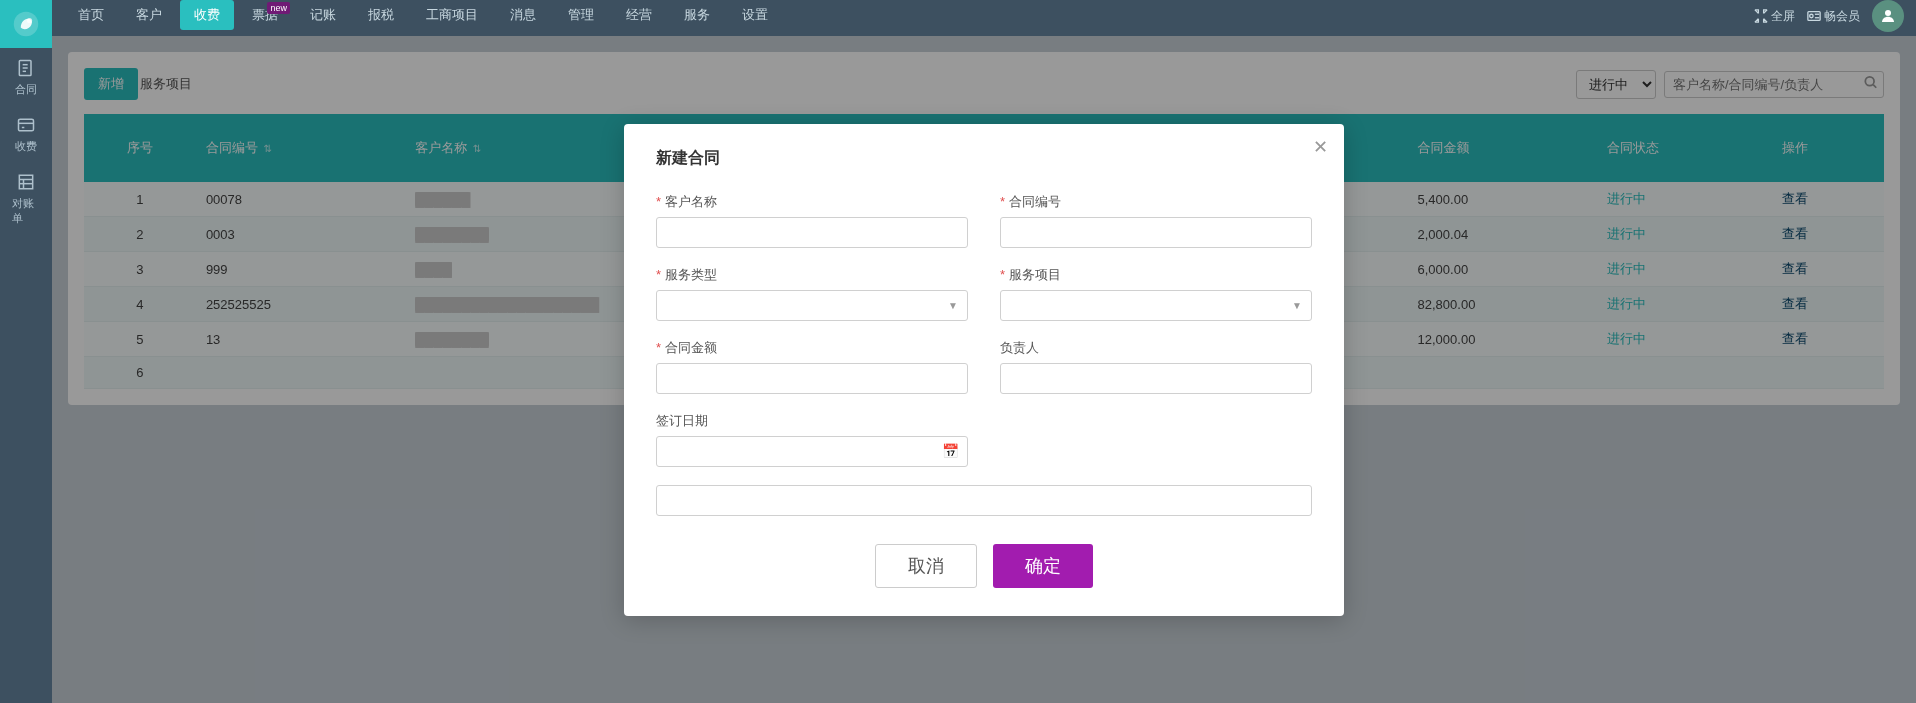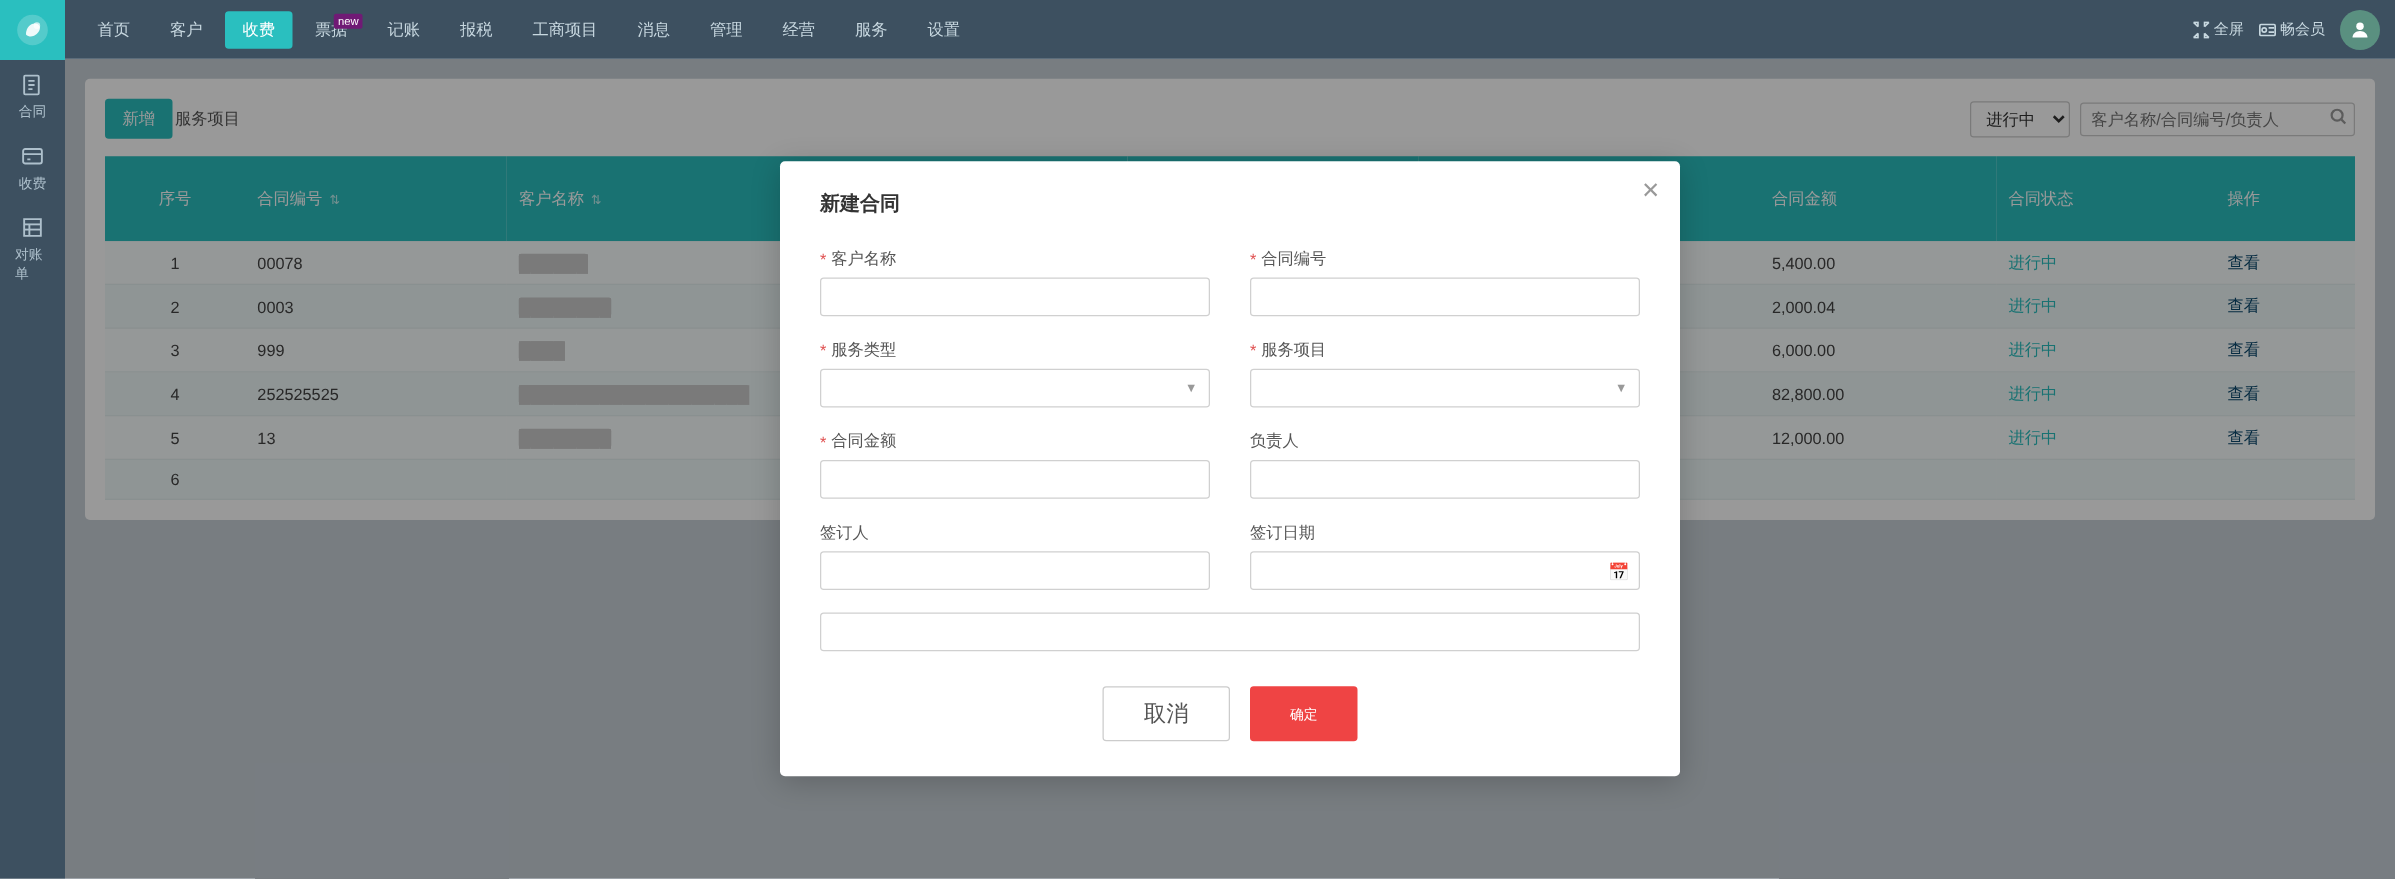--- a/index.html
+++ b/index.html
@@ -42,24 +42,24 @@
     
     .main-container {
       flex: 1;
       display: flex;
       flex-direction: column;
       overflow: hidden;
     }
 
     
     .topnav {
-      height: 47px;
+      height: 36px;
       background: #3d5060;
       display: flex;
-      align-items: center;
+      align-items: flex-start;
       padding: 0 12px;
       gap: 4px;
       flex-shrink: 0;
     }
     .nav-item {
       color: #c8d8e0;
       padding: 6px 14px;
       border-radius: 3px;
       cursor: pointer;
       font-size: 13px;
@@ -323,23 +323,23 @@
       border-radius: 3px;
       background: #fff;
       color: #555;
       font-size: 18px;
       cursor: pointer;
     }
     .btn-confirm {
       padding: 9px 32px;
       border: none;
       border-radius: 3px;
-      background: #ef4444;
+      background: #a21caf;
       color: #fff;
-      font-size: 11px;
+      font-size: 18px;
       cursor: pointer;
     }
   </style>
 </head>
 <body>
 
 <div class="sidebar">
   <div class="sidebar-logo">
     <svg viewBox="0 0 32 32" fill="none" xmlns="http://www.w3.org/2000/svg">
       <circle cx="16" cy="16" r="14" fill="white" opacity="0.2"></circle>
@@ -586,26 +586,20 @@
           </div>
           <div class="form-row">
             <label class="form-label">
               <span>负责人</span>
             </label>
             <input class="form-input" type="text" style="">
           </div>
 
           <div class="form-row">
             <label class="form-label">
-              <span>签订人</span>
-            </label>
-            <input class="form-input" type="text" style="">
-          </div>
-          <div class="form-row">
-            <label class="form-label">
               <span>签订日期</span>
             </label>
             <div class="date-wrap">
               <input class="form-input" type="text" style="padding-right: 30px;">
               <span class="calendar-icon">📅</span>
             </div>
           </div>
 
           <div class="form-row" style="grid-column: 1 / -1;">
             <input class="form-input" type="text" style="">

